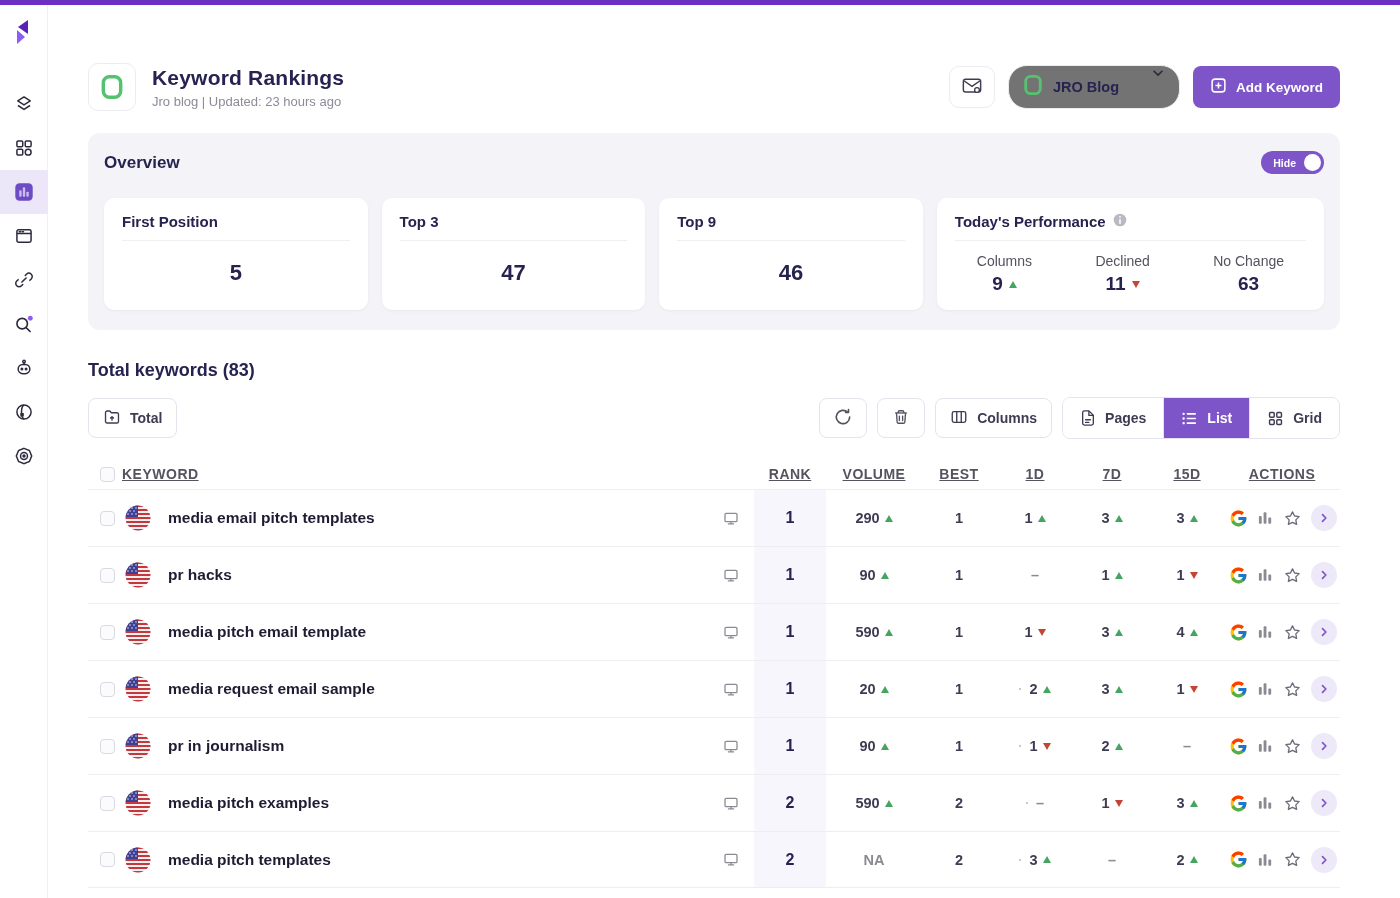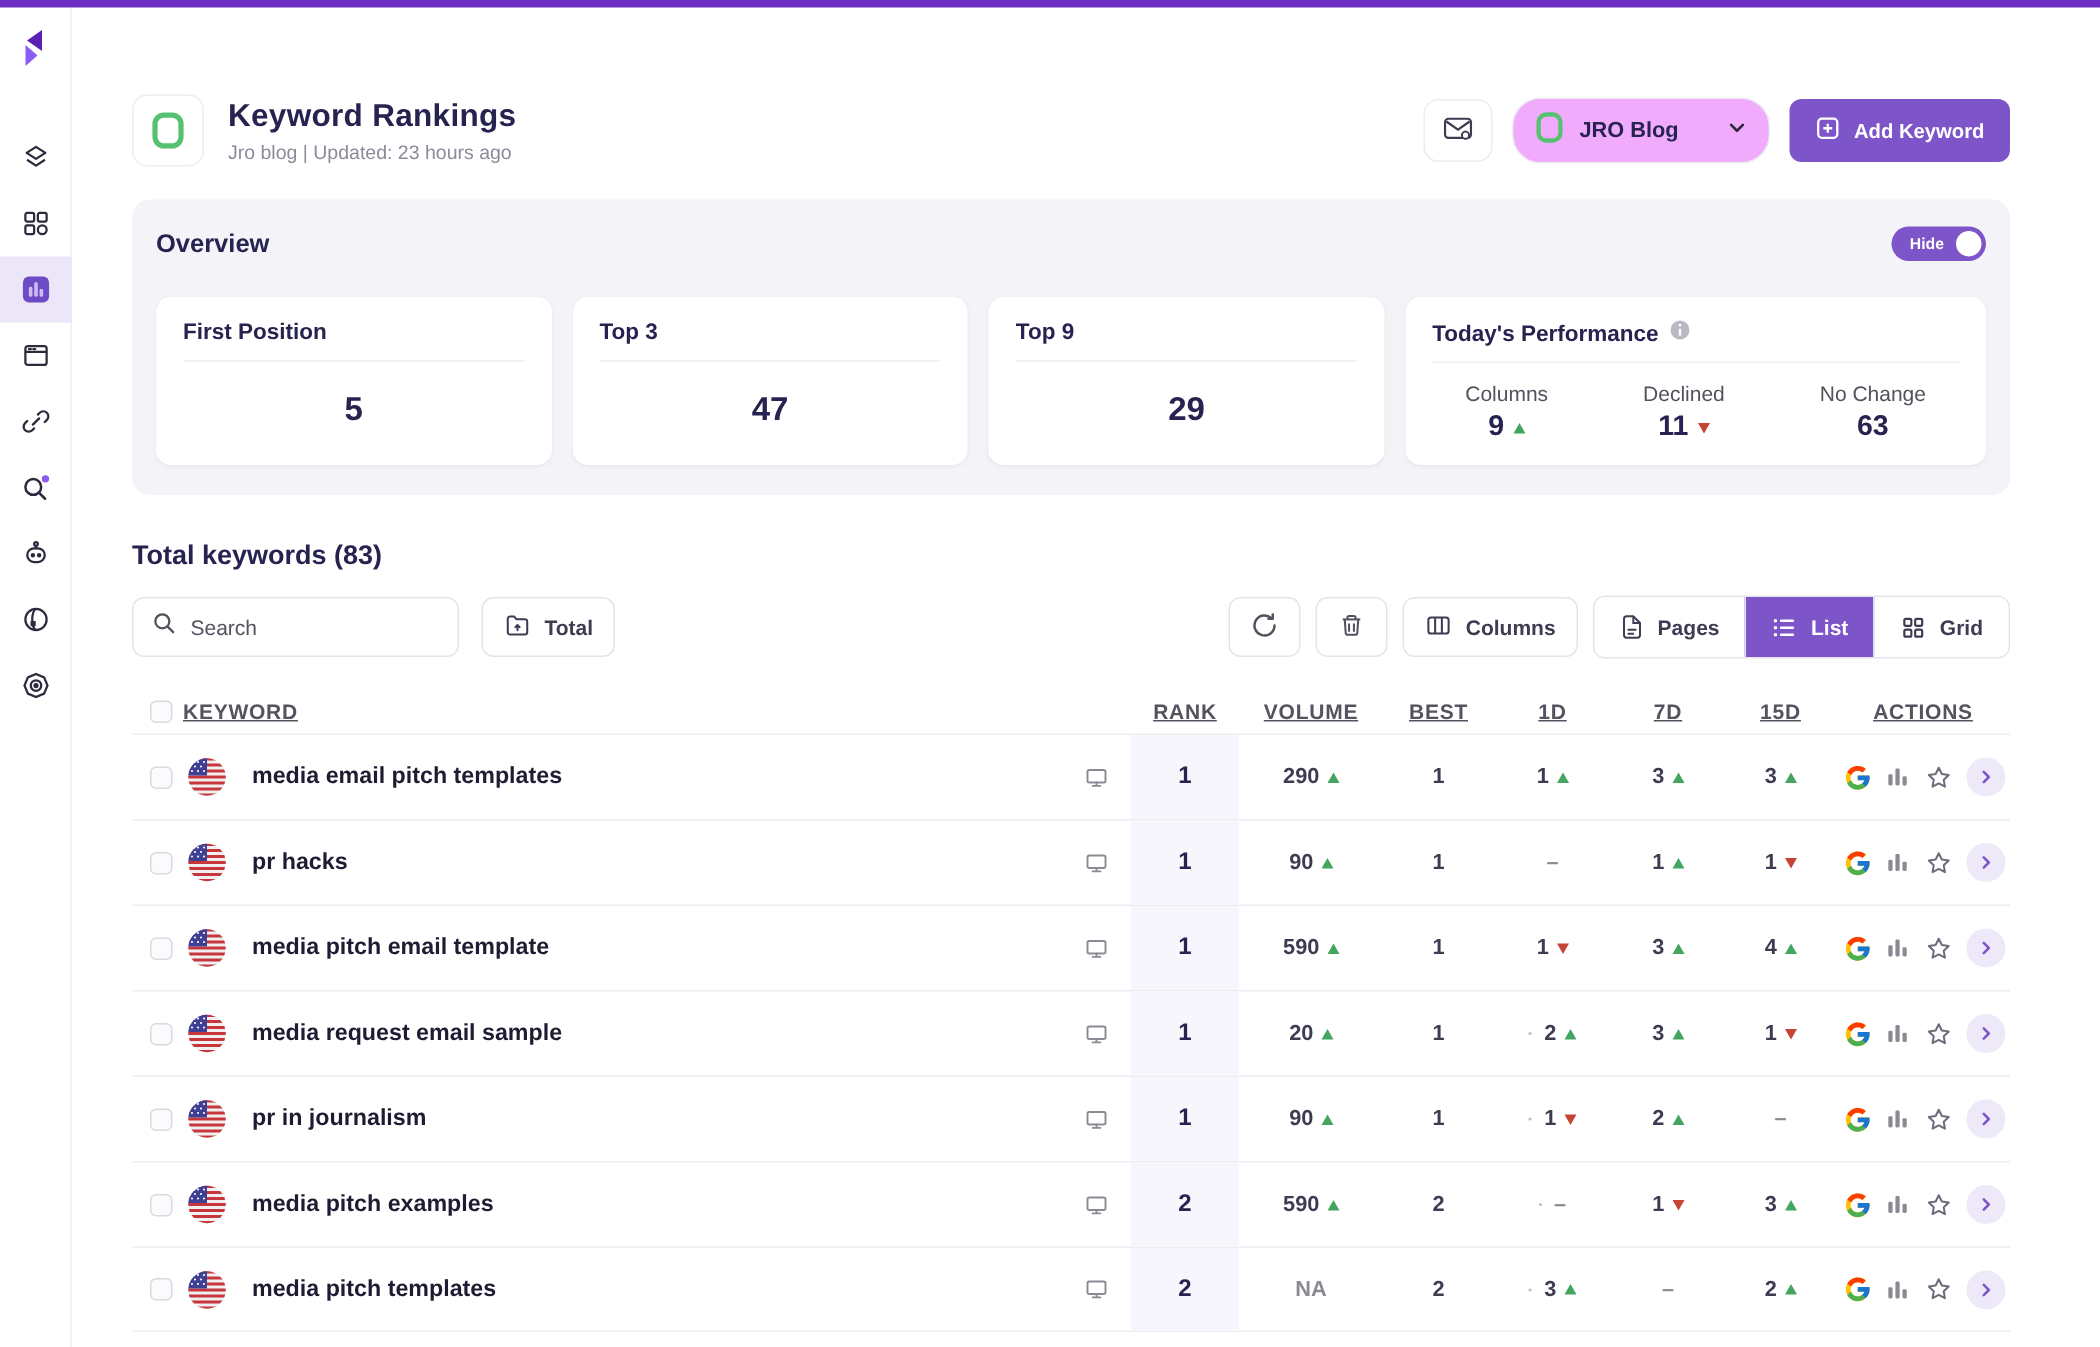--- a/index.html
+++ b/index.html
@@ -33,22 +33,22 @@
 
   .page-header { display:flex; justify-content:space-between; align-items:center; padding-top:26px;margin-top:32px; }
   .header-left { display:flex; align-items:center; gap:16px; }
   .app-logo-box { width:48px; height:48px; border:1px solid #ececf1; border-radius:10px;
     display:flex; align-items:center; justify-content:center; background:#fff; }
   .page-title { font-size:21px; font-weight:800; color:#272350; letter-spacing:0.2px; }
   .page-subtitle { font-size:13px; color:#8d8a99; margin-top:4px; }
   .header-right { display:flex; align-items:center; gap:13px; }
   .icon-btn { width:46px; height:42px; border:1px solid #ececf1; border-radius:10px; background:#fff;
     display:flex; align-items:center; justify-content:center; color:#3f3b52; cursor:pointer; }
-  .project-select { height:44px; min-width:172px; border:1px solid #ececf1; border-radius:19px; background:#f0abfc;
-    display:flex; align-items:center; justify-content:space-between; padding:0 14px; cursor:pointer; }
+  .project-select { height:44px; min-width:172px; border:1px solid #ececf1; border-radius:19px; background:#737373;
+    display:flex; justify-content:space-between; padding:0 14px; cursor:pointer; }
   .project-select .left { display:flex; align-items:center; gap:10px; }
   .project-select .label { font-size:14.5px; font-weight:800; color:#272350; }
   .add-btn { height:42px; border:none; border-radius:8px; background:#7d55c8; color:#fff;
     display:flex; align-items:center; gap:9px; padding:0 17px; font-size:13.5px; font-weight:700;
     font-family:inherit; cursor:pointer; }
 
   
   .overview { margin-top:22px; background:#f4f4f8; border-radius:12px; padding:18px 16px 20px; }
   .overview-head { display:flex; justify-content:space-between; align-items:center; }
   .overview-title { font-size:17px; font-weight:800; }
@@ -321,21 +321,21 @@
         <div class="card-value">5</div>
       </div>
       <div class="card stat">
         <div class="card-title">Top 3</div>
         <div class="card-divider"></div>
         <div class="card-value">47</div>
       </div>
       <div class="card stat">
         <div class="card-title">Top 9</div>
         <div class="card-divider"></div>
-        <div class="card-value">29</div>
+        <div class="card-value">46</div>
       </div>
       <div class="card perf">
         <div class="card-title">
           <span>Today's Performance</span>
           <span>
             <svg width="14" height="14" viewBox="0 0 14 14">
                 <circle cx="7" cy="7" r="6.3" fill="#b9b9c2"></circle>
                 <rect x="6.2" y="6" width="1.6" height="5" rx="0.8" fill="#fff"></rect>
                 <circle cx="7" cy="3.8" r="0.9" fill="#fff"></circle>
               </svg>
@@ -365,29 +365,20 @@
             </div>
           </div>
       </div>
     </div>
   </section>
 
   <h2 class="section-title">Total keywords (83)</h2>
 
   <div class="toolbar">
     <div class="toolbar-left">
-      <div class="search-box">
-        <span>
-          <svg width="17" height="17" viewBox="0 0 20 20" fill="none" stroke="#55515e" stroke-width="1.8">
-            <circle cx="8.5" cy="8.5" r="5.5"></circle>
-              <path d="M12.8 12.8l4.2 4.2" stroke-linecap="round"></path>
-          </svg>
-        </span>
-        <input type="text" placeholder="Search" style="">
-      </div>
       <button class="btn">
         <span>
           <svg width="18" height="18" viewBox="0 0 20 20" fill="none" stroke="#3f3b52" stroke-width="1.5">
             <path d="M2.8 15V5a1.7 1.7 0 0 1 1.7-1.7h3l1.8 2h6.2A1.7 1.7 0 0 1 17.2 7v8a1.7 1.7 0 0 1-1.7 1.7h-11A1.7 1.7 0 0 1 2.8 15z"></path>
             <path d="M10 13.5V9.8M8.4 11.2L10 9.6l1.6 1.6" stroke-linecap="round" stroke-linejoin="round"></path>
           </svg>
         </span>
         <span>Total</span>
       </button>
     </div>

